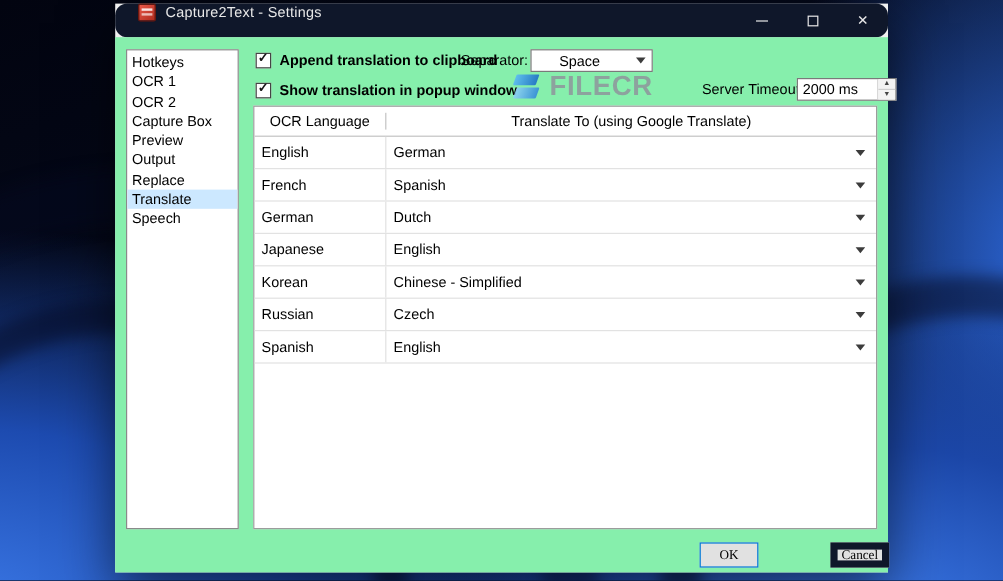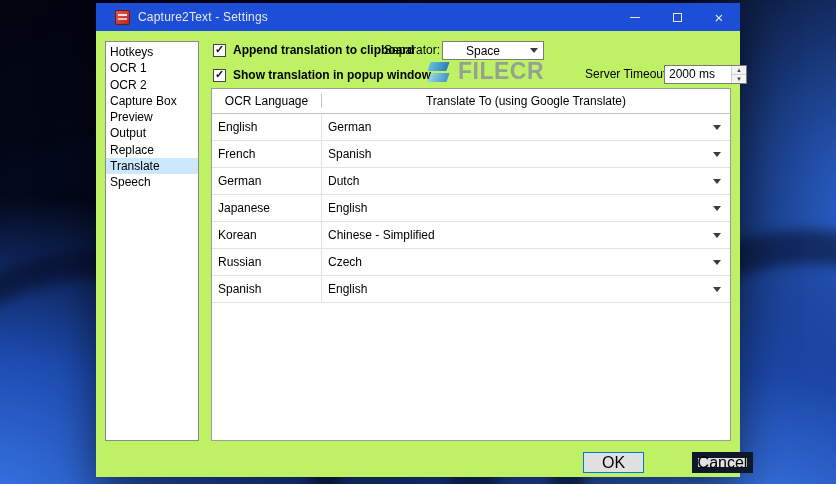--- a/index.html
+++ b/index.html
@@ -17,34 +17,34 @@
       radial-gradient(430px 620px at 103% 44%, #2a62cf 0%, rgba(10,25,70,0) 55%),
       linear-gradient(160deg, #020410 0%, #050a1c 45%, #0a1c4a 100%);
   }
   .ring{position:absolute;border-radius:50%;border-style:solid;border-color:rgba(3,8,30,.5);filter:blur(6px);}
   .ring1{left:-140px;top:250px;width:480px;height:480px;border-width:28px;}
   .ring2{left:-260px;top:140px;width:760px;height:760px;border-width:46px;border-color:rgba(4,10,34,.4);}
   .ring3{left:550px;top:230px;width:520px;height:520px;border-width:34px;}
   
   .window{position:absolute;left:96px;top:3px;width:644px;height:474px;background:#f0f0f0;
     box-shadow:0 16px 42px rgba(0,0,0,.55);}
-  .titlebar{position:absolute;left:0;top:0;right:0;height:28px;background:#1d4ed8;
-    display:flex;align-items:center;color:#e8e8e8;}
+  .titlebar{position:absolute;left:0;top:0;right:0;height:28px;background:#0f172a;
+    display:flex;color:#e8e8e8;border-radius:10px;}
   .app-icon{width:15px;height:15px;margin-left:19px;position:relative;flex:0 0 auto;
     background:linear-gradient(135deg,#e8594a 0%,#b02a1c 100%);border:1px solid #6e170d;border-radius:2px;}
   .app-icon::after{content:"";position:absolute;left:2px;top:3px;width:9px;height:2px;
     background:rgba(255,255,255,.85);box-shadow:0 4px 0 rgba(255,255,255,.65);}
   .title{margin-left:8px;font-size:12px;letter-spacing:.2px;white-space:nowrap;}
   .controls{margin-left:auto;display:flex;height:100%;}
   .ctrl{width:42px;height:100%;display:flex;align-items:center;justify-content:center;cursor:default;}
   .glyph-min{display:block;width:10px;height:1px;background:#e8e8e8;}
   .glyph-max{display:block;width:9px;height:9px;border:1px solid #e8e8e8;}
   .glyph-close{font-size:15px;line-height:1;color:#e8e8e8;}
   
-  .body{position:absolute;left:0;right:0;top:28px;bottom:0;background:#bef264;}
+  .body{position:absolute;left:0;right:0;top:28px;bottom:0;background:#86efac;}
   
   .listbox{position:absolute;left:9px;top:10px;width:94px;height:400px;background:#fff;
     border:1px solid #8a8a8a;padding-top:2px;overflow:hidden;}
   .list-item{height:16.3px;line-height:16.3px;padding-left:4px;white-space:nowrap;}
   .list-item.selected{background:#cce8ff;}
   
   .field{position:absolute;display:flex;align-items:center;gap:7px;height:14px;}
   .chk-append{left:117px;top:12px;}
   .chk-popup{left:117px;top:37px;}
   .checkbox{width:13px;height:13px;background:#fff;border:1px solid #454545;
@@ -75,22 +75,22 @@
   .thead{display:flex;height:25px;border-bottom:1px solid #c3c3c3;align-items:center;}
   .th{display:flex;align-items:center;justify-content:center;white-space:nowrap;}
   .th1{width:110px;border-right:1px solid #c3c3c3;}
   .th2{flex:1;}
   .trow{display:flex;height:27px;border-bottom:1px solid #e2e2e2;}
   .td-source{width:110px;border-right:1px solid #e2e2e2;display:flex;align-items:center;padding-left:6px;white-space:nowrap;}
   .td-target{flex:1;display:flex;align-items:center;padding-left:6px;position:relative;cursor:default;}
   .td-target .caret{position:absolute;right:9px;top:11px;}
   .td-target-text{white-space:nowrap;}
   
-  .btn{position:absolute;top:421px;width:61px;height:21px;background:#e1e1e1;
-    display:flex;align-items:center;justify-content:center;font-family:Liberation Sans, sans-serif;font-size:16px;color:#000;padding:0;}
+  .btn{position:absolute;top:421px;width:49px;height:21px;background:#e1e1e1;
+    display:flex;align-items:center;justify-content:center;font-family:Liberation Serif, serif;font-size:11px;color:#000;padding:0;}
   .btn-ok{left:487px;border:1px solid #0078d7;}
   .btn-cancel{left:596px;border:6px solid #0f172a;}
   
   .watermark{position:absolute;left:427px;top:58px;display:flex;align-items:center;gap:7px;
     z-index:60;opacity:.85;pointer-events:none;}
   .wm-icon{position:relative;width:24px;height:24px;display:inline-block;}
   .wm-icon i{position:absolute;left:2px;width:19px;height:9px;display:block;
     background:linear-gradient(90deg,#57b6f7,#1767c9);transform:skewX(-20deg);border-radius:1px;}
   .wm-a{top:2px;}
   .wm-b{top:13px;background:linear-gradient(90deg,#8fd0fa,#2f85dd)!important;}

